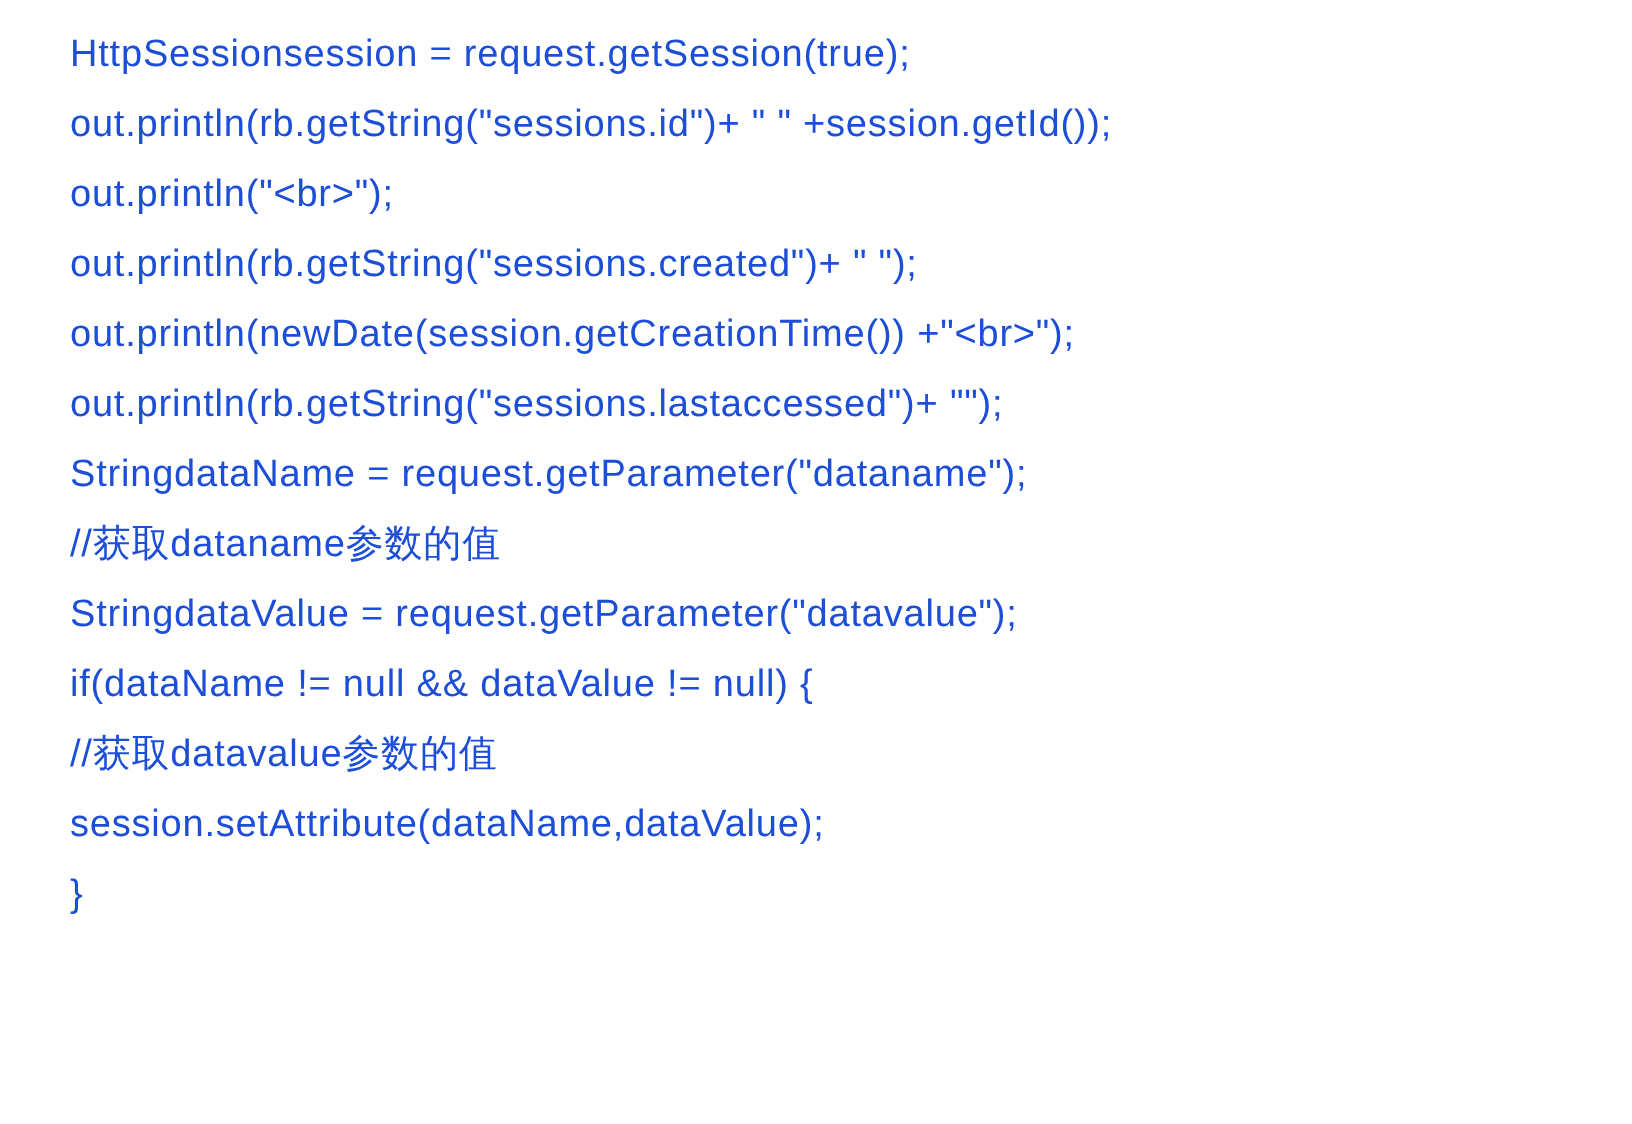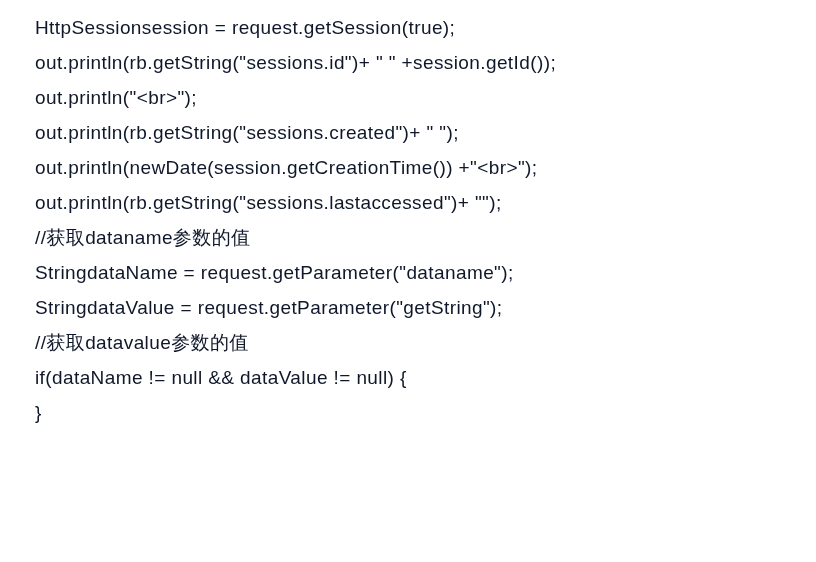--- a/index.html
+++ b/index.html
@@ -11,40 +11,41 @@
     width: 816px;
     height: 562px;
     overflow: hidden;
     font-family: "Liberation Sans", "DejaVu Sans", sans-serif;
   }
   .code-block {
     box-sizing: border-box;
     width: 816px;
     height: 562px;
     padding: 10px 10px 0 35px;
-    color: #0f172a;
+    color: #1d4ed8;
     font-size: 19px;
     line-height: 35px;
     letter-spacing: 0.4px;
     -webkit-font-smoothing: antialiased;
   }
   .code-line {
     white-space: pre;
     height: 35px;
   }
 </style>
 </head>
 <body>
 
 <main class="code-block">
   <div class="code-line">HttpSessionsession = request.getSession(true);</div>
   <div class="code-line">out.println(rb.getString("sessions.id")+ " " +session.getId());</div>
   <div class="code-line">out.println("&lt;br&gt;");</div>
   <div class="code-line">out.println(rb.getString("sessions.created")+ " ");</div>
   <div class="code-line">out.println(newDate(session.getCreationTime()) +"&lt;br&gt;");</div>
   <div class="code-line">out.println(rb.getString("sessions.lastaccessed")+ "");</div>
+  <div class="code-line">StringdataName = request.getParameter("dataname");</div>
   <div class="code-line">//获取dataname参数的值</div>
-  <div class="code-line">StringdataName = request.getParameter("dataname");</div>
-  <div class="code-line">StringdataValue = request.getParameter("getString");</div>
+  <div class="code-line">StringdataValue = request.getParameter("datavalue");</div>
+  <div class="code-line">if(dataName != null &amp;&amp; dataValue != null) {</div>
   <div class="code-line">//获取datavalue参数的值</div>
-  <div class="code-line">if(dataName != null &amp;&amp; dataValue != null) {</div>
+  <div class="code-line">session.setAttribute(dataName,dataValue);</div>
   <div class="code-line">}</div>
 </main>
 
 </body></html>

